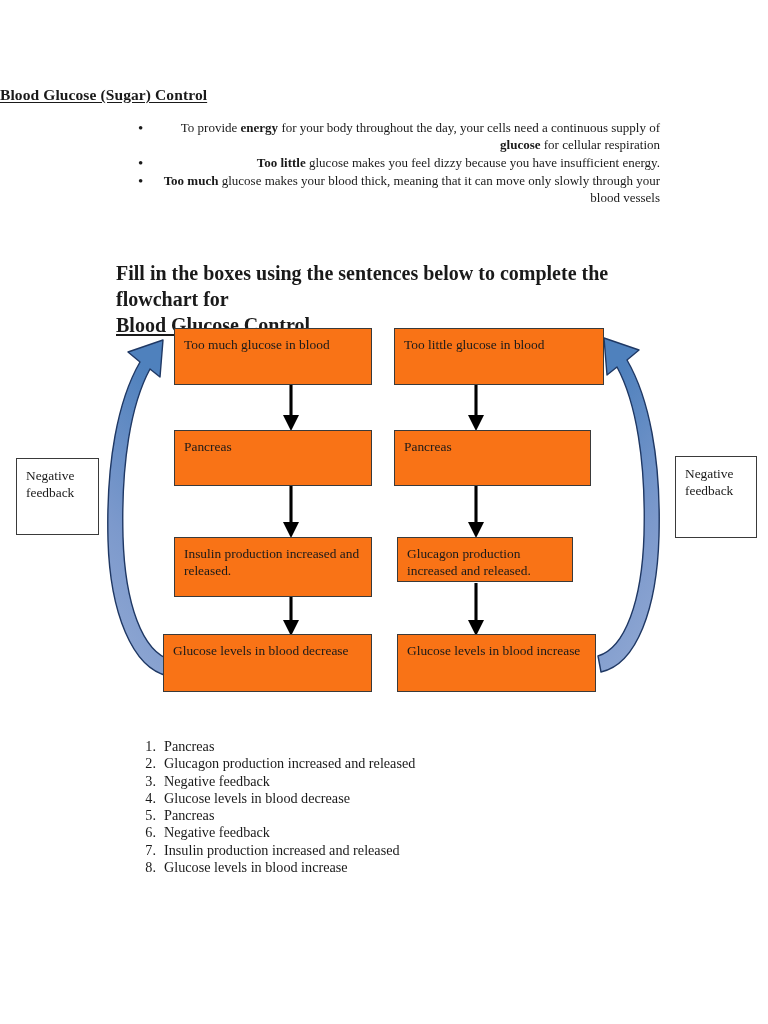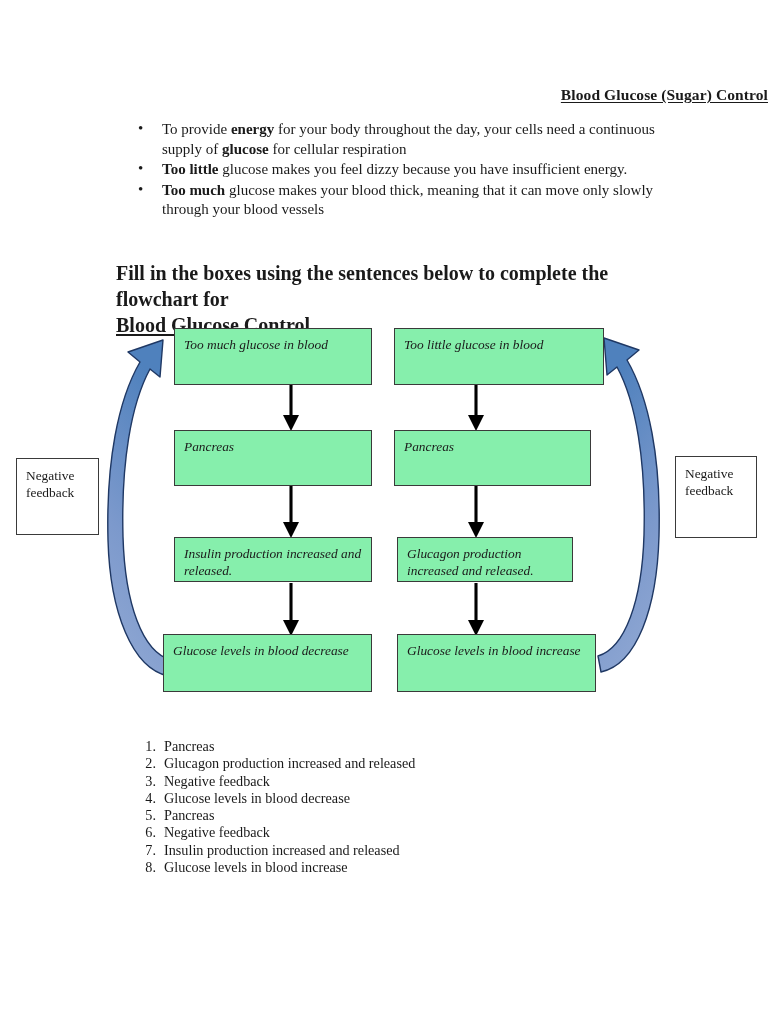--- a/index.html
+++ b/index.html
@@ -22,44 +22,45 @@
     width: 768px;
     height: 1024px;
   }
 
   
   .doc-title {
     position: absolute;
     left: 0;
     top: 86px;
     width: 768px;
-    text-align: right;
+    text-align: left;
     font-size: 15.5px;
     font-weight: bold;
     letter-spacing: 0.1px;
     text-decoration: underline;
     text-underline-offset: 2px;
   }
 
   
   .intro-list {
     position: absolute;
     left: 130px;
     top: 120px;
     width: 530px;
     margin: 0;
     padding: 0;
     list-style: none;
   }
   .intro-list li {
     position: relative;
     padding-left: 32px;
-    font-size: 15px;
+    font-size: 13px;
     line-height: 1.30;
     margin-bottom: 1px;
+    text-align: right;
   }
   .intro-list li::before {
     content: "\2022";
     position: absolute;
     left: 8px;
     top: -1px;
     font-size: 15px;
   }
   .intro-list b { font-weight: bold; }
 
@@ -76,27 +77,26 @@
   }
   .instruction .u { text-decoration: underline; text-underline-offset: 2px; margin-top: 10px; }
 
   
   .flow { position: absolute; left: 0; top: 0; width: 768px; height: 1024px; }
 
   .fbox {
     position: absolute;
     box-sizing: border-box;
     border: 1.3px solid #3a3a3a;
-    background: #86efac;
+    background: #f97316;
     font-size: 13.4px;
     line-height: 1.28;
     padding: 7px 8px 0 9px;
     color: #1a1a1a;
     z-index: 3;
-    font-style: italic;
   }
   .nfbox {
     position: absolute;
     box-sizing: border-box;
     border: 1.3px solid #3a3a3a;
     background: #ffffff;
     font-size: 13.4px;
     line-height: 1.30;
     padding: 8px 0 0 9px;
     z-index: 3;
@@ -198,21 +198,21 @@
       <line x1="291" y1="486" x2="291" y2="530" stroke="#000" stroke-width="3.1" marker-end="url(#ahead)"></line>
       <line x1="291" y1="583" x2="291" y2="628" stroke="#000" stroke-width="3.1" marker-end="url(#ahead)"></line>
 
       <line x1="476" y1="385" x2="476" y2="423" stroke="#000" stroke-width="3.1" marker-end="url(#ahead)"></line>
       <line x1="476" y1="486" x2="476" y2="530" stroke="#000" stroke-width="3.1" marker-end="url(#ahead)"></line>
       <line x1="476" y1="583" x2="476" y2="628" stroke="#000" stroke-width="3.1" marker-end="url(#ahead)"></line>
     </svg>
 
     <div class="fbox" style="left:174px; top:328px; width:198px; height:57px;">Too much glucose in blood</div>
     <div class="fbox" style="left:174px; top:430px; width:198px; height:56px;">Pancreas</div>
-    <div class="fbox" style="left:174px; top:537px; width:198px; height:45px;">Insulin production increased and released.</div>
+    <div class="fbox" style="left:174px; top:537px; width:198px; height:60px;">Insulin production increased and released.</div>
     <div class="fbox" style="left:163px; top:634px; width:209px; height:58px;">Glucose levels in blood decrease</div>
 
     <div class="fbox" style="left:394px; top:328px; width:210px; height:57px;">Too little glucose in blood</div>
     <div class="fbox" style="left:394px; top:430px; width:197px; height:56px;">Pancreas</div>
     <div class="fbox" style="left:397px; top:537px; width:176px; height:45px;">Glucagon production increased and released.</div>
     <div class="fbox" style="left:397px; top:634px; width:199px; height:58px;">Glucose levels in blood increase</div>
 
     <div class="nfbox" style="left:16px; top:458px; width:83px; height:77px;">Negative feedback</div>
     <div class="nfbox" style="left:675px; top:456px; width:82px; height:82px;">Negative feedback</div>
 

